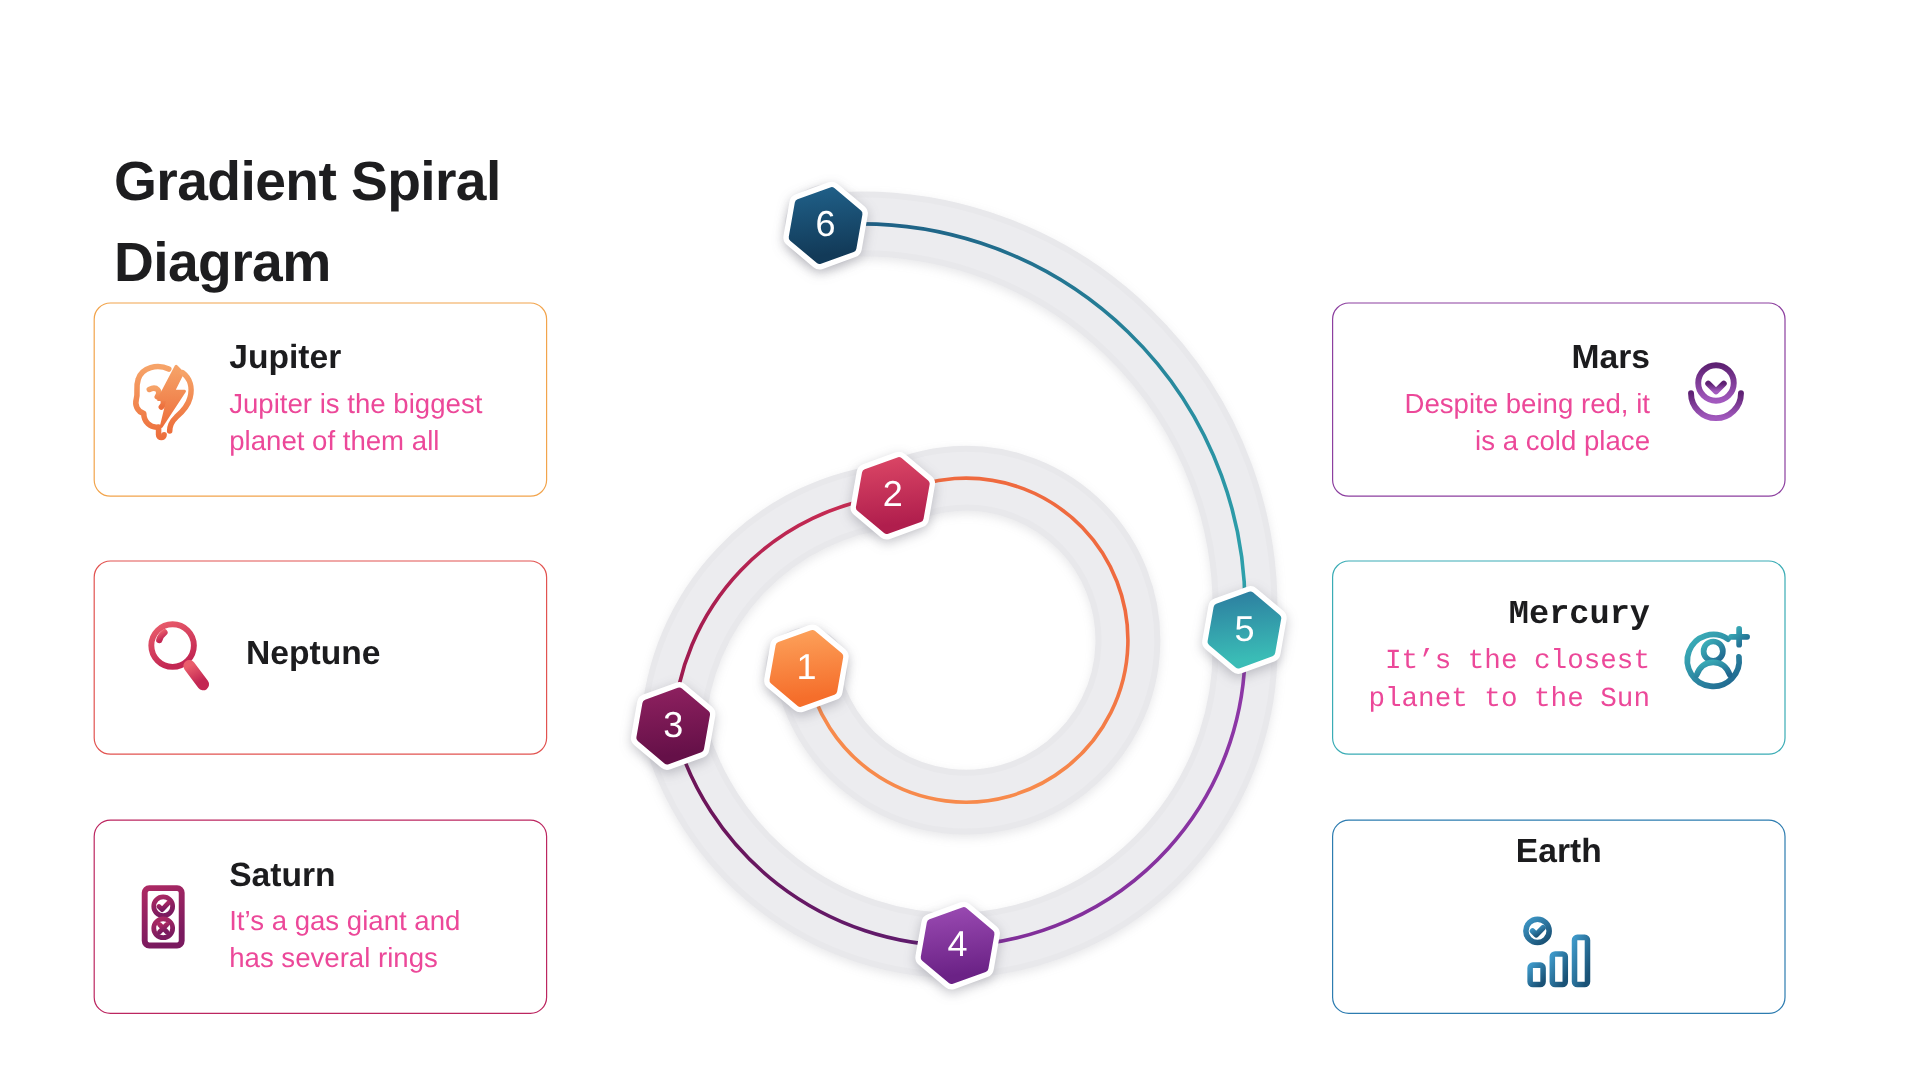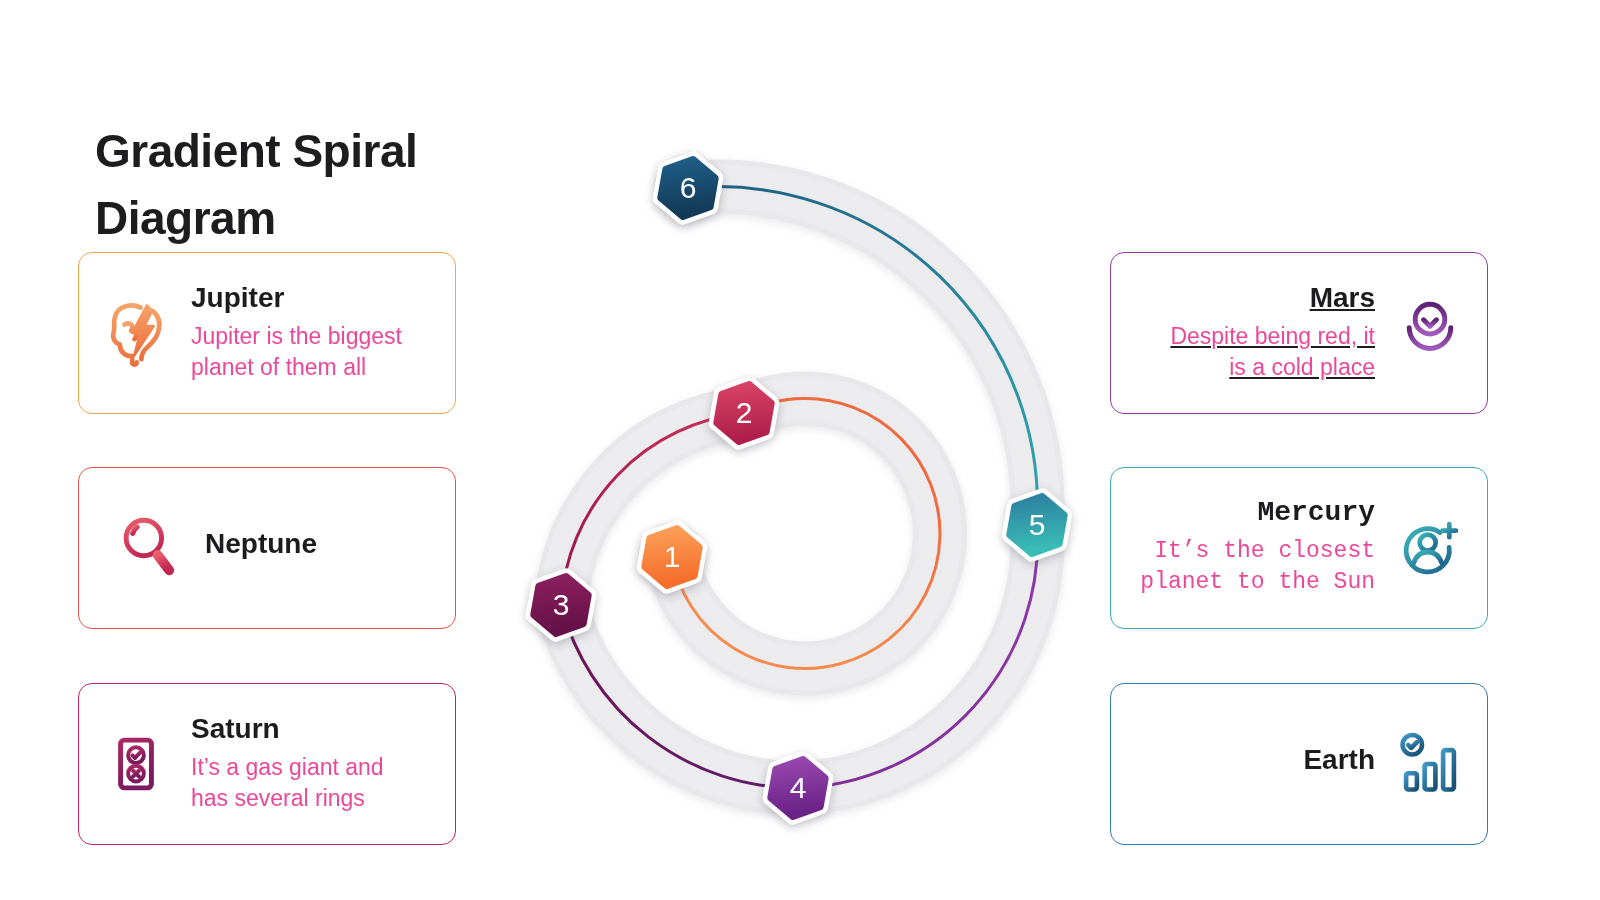--- a/index.html
+++ b/index.html
@@ -24,25 +24,25 @@
   
   .card{position:absolute;width:378px;height:162px;background:#ffffff;
     border-radius:14px;box-sizing:border-box;display:flex;align-items:center;
     padding:10px 20px;gap:18px;}
   .card .txt{flex:1;min-width:0;}
   .card h2{margin:0 0 7px 0;font-size:28px;font-weight:700;color:#1c1c1e;line-height:1.1;}
   .card p{margin:0;font-size:23px;line-height:1.36;color:#ec4899;white-space:pre-line;}
   .card .ic{flex:0 0 74px;display:flex;align-items:center;justify-content:center;}
   .card.right-card .txt{text-align:right;}
   .L0{left:78px;top:252px;}  .L1{left:78px;top:467px;padding-left:34px;}  .L2{left:78px;top:683px;}
-  .R0{left:1110px;top:252px;}.R1{left:1110px;top:467px;font-family:Liberation Mono, monospace;}.R2{left:1110px;top:683px;}
+  .R0{left:1110px;top:252px;}.R1{left:1110px;top:467px;font-family:Liberation Mono, monospace;}.R2{left:1110px;top:683px;flex-direction:column;}
   .b-jupiter{border:1.6px solid #F2A44C;}
   .b-neptune{border:1.6px solid #E25350;}
   .b-saturn{border:1.6px solid #BC2660;}
-  .b-mars{border:1.6px solid #8C3F9F;text-decoration:underline;}
+  .b-mars{border:1.6px solid #8C3F9F;}
   .b-mercury{border:1.6px solid #3AACB5;}
   .b-earth{border:1.6px solid #2D7CB0;}
 </style>
 </head>
 <body>
 
 <div class="stage">
 
   <div class="main-title">Gradient Spiral
 Diagram</div>

